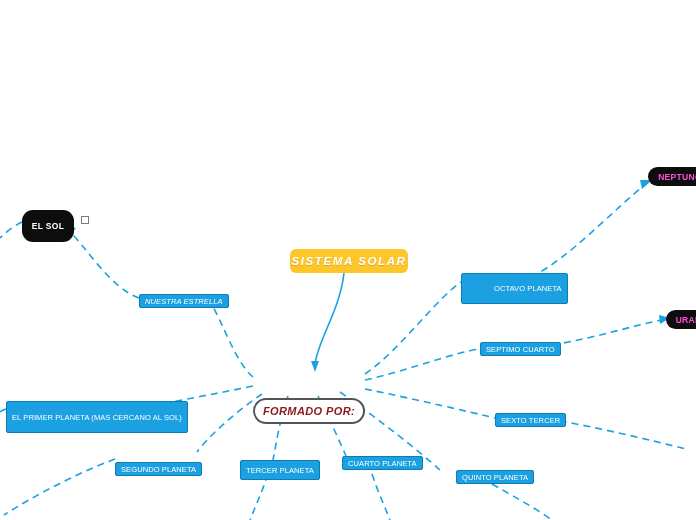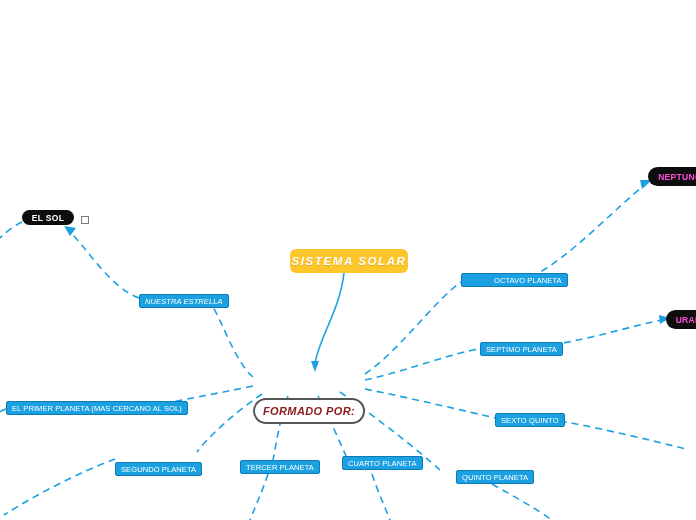--- a/index.html
+++ b/index.html
@@ -135,59 +135,59 @@
 </svg>
 
 <div class="node node-root" style="left:253px; top:370px; width:112px; height:26px;">
   <span>FORMADO POR:</span>
 </div>
 
 <div class="node node-main" style="left:290px; top:249px; width:118px; height:24px;">
   <span>SISTEMA SOLAR</span>
 </div>
 
-<div class="node node-dark sun" style="left:22px; top:210px; width:52px; height:15px;">
+<div class="node node-dark sun" style="left:22px; top:210px; width:52px; height:32px;">
   <span>EL SOL</span>
 </div>
 
 <div class="small-square" style="left:81px; top:216px;"></div>
 
 <div class="node node-dark" style="left:648px; top:167px; width:64px; height:19px;">
   <span>NEPTUNO</span>
 </div>
 
 <div class="node node-dark" style="left:666px; top:310px; width:52px; height:19px;">
   <span>URANO</span>
 </div>
 
 <div class="node node-blue" style="left:139px; top:294px; height:14px;font-style:italic;">
   <span>NUESTRA ESTRELLA</span>
 </div>
 
-<div class="node node-blue" style="left:461px; top:273px; height:14px;padding-left:32px;">
+<div class="node node-blue" style="left:461px; top:273px; height:31px;padding-left:32px;">
   <span>OCTAVO PLANETA</span>
 </div>
 
 <div class="node node-blue" style="left:480px; top:342px; height:14px;">
-  <span>SEPTIMO PLANETA</span>
+  <span>SEPTIMO CUARTO</span>
 </div>
 
 <div class="node node-blue" style="left:495px; top:413px; height:14px;">
-  <span>SEXTO QUINTO</span>
+  <span>SEXTO TERCER</span>
 </div>
 
-<div class="node node-blue" style="left:6px; top:401px; height:14px;">
+<div class="node node-blue" style="left:6px; top:401px; height:32px;">
   <span>EL PRIMER PLANETA (MAS CERCANO AL SOL)</span>
 </div>
 
 <div class="node node-blue" style="left:115px; top:450px; height:14px;margin-top:12px;">
   <span>SEGUNDO PLANETA</span>
 </div>
 
-<div class="node node-blue" style="left:240px; top:460px; height:14px;">
+<div class="node node-blue" style="left:240px; top:460px; height:20px;">
   <span>TERCER PLANETA</span>
 </div>
 
 <div class="node node-blue" style="left:342px; top:456px; height:14px;">
   <span>CUARTO PLANETA</span>
 </div>
 
 <div class="node node-blue" style="left:456px; top:470px; height:14px;">
   <span>QUINTO PLANETA</span>
 </div>

